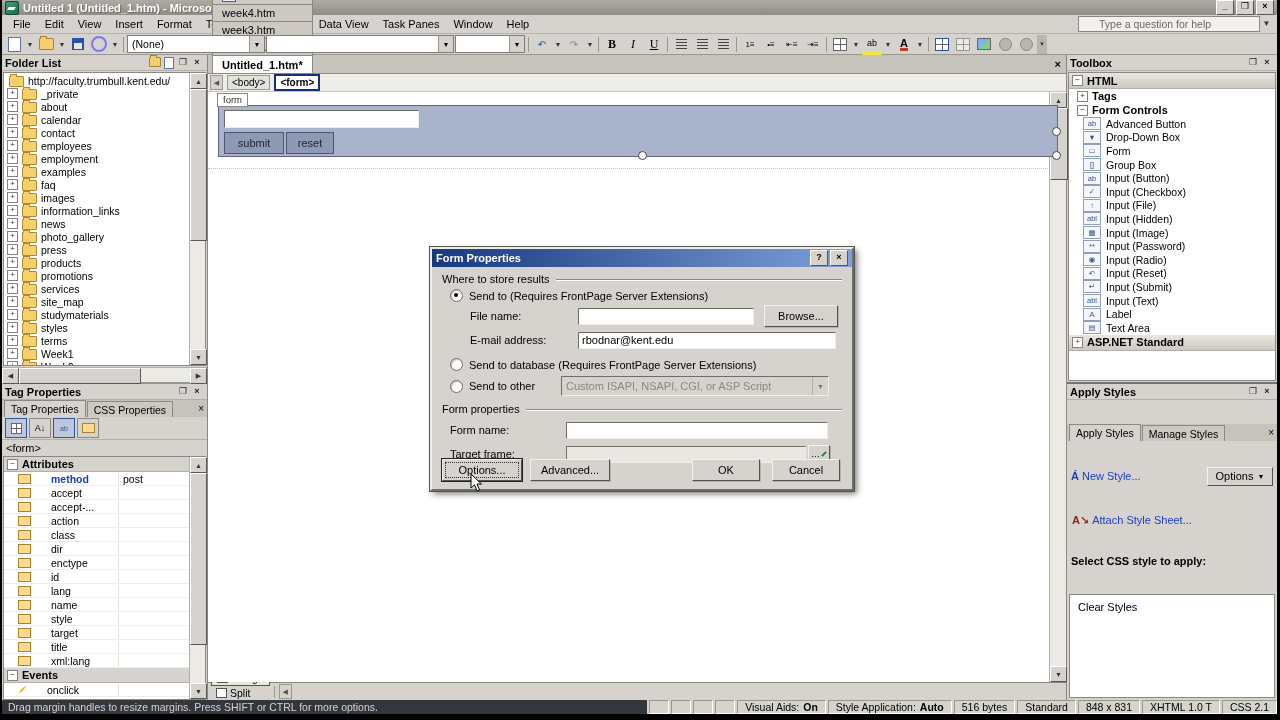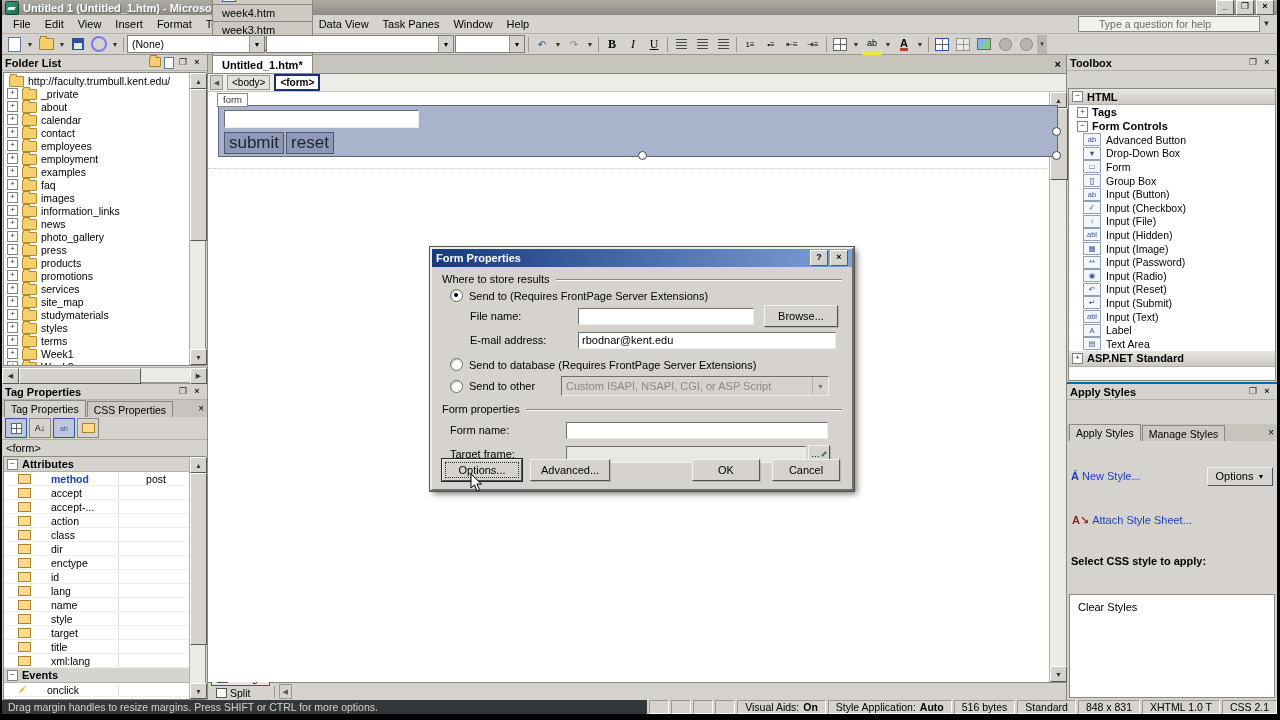--- a/index.html
+++ b/index.html
@@ -100,21 +100,21 @@
           border:1px solid #8a8880;background:#d6d3ce;font-size:9px;}
   .tp-btn.pressed{background:#bcc7dd;border-color:#31569c;}
   .tp-tag{height:16px;flex:none;display:flex;align-items:center;padding-left:4px;}
   .tp-grid{flex:1;display:flex;min-height:0;background:#fff;border:1px solid #8a8880;margin:0 1px;}
   .tp-rows{flex:1;overflow:hidden;}
   .tp-sec{height:14px;display:flex;align-items:center;gap:4px;background:#d6d3ce;border-bottom:1px solid #b3b0a9;
           font-weight:bold;padding-left:3px;}
   .tp-sec .plusbox{width:9px;height:9px;border:1px solid #848280;background:#fff;font-size:8px;line-height:7px;text-align:center;font-weight:normal;}
   .tp-row{height:13px;display:flex;align-items:center;border-bottom:1px solid #f0eeea;font-size:10.5px;}
   .tp-row .nm{width:100px;flex:none;display:flex;align-items:center;gap:20px;padding-left:14px;border-right:1px solid #e2e0da;overflow:hidden;white-space:nowrap;}
-  .tp-row .vl{flex:1;padding-left:4px;white-space:nowrap;text-align:center;}
+  .tp-row .vl{flex:1;padding-left:4px;white-space:nowrap;}
   .attr-ico{width:11px;height:8px;flex:none;background:#ffd98c;border:1px solid #a8822d;}
   .evt-ico{width:9px;height:9px;flex:none;background:linear-gradient(135deg,#ffd34d,#caa42b);
            clip-path:polygon(0 100%,35% 45%,100% 0,55% 65%);}
   .tp-row.set .nm{color:#1a3fbf;font-weight:bold;}
 
   
   .doc-tabs{height:18px;flex:none;display:flex;align-items:flex-end;background:#c6c3bc;padding-left:4px;gap:1px;border-bottom:1px solid #8a8880;}
   .doc-tab{height:16px;display:flex;align-items:center;gap:4px;padding:0 9px;background:#cdc9c2;
            border:1px solid #8a8880;border-bottom:none;white-space:nowrap;}
   .doc-tab.active{background:#fff;font-weight:bold;height:17px;}
@@ -129,21 +129,21 @@
   .chip.sel{background:#fff;border:2px solid #1a2f7a;font-weight:bold;}
   .canvas{flex:1;position:relative;background:#fff;min-height:0;display:flex;}
   .canvas-inner{flex:1;position:relative;overflow:hidden;}
   .form-taglabel{position:absolute;left:9px;top:1px;height:12px;padding:0 5px;background:#fff;
                  border:1px solid #8a8880;font-size:9.5px;line-height:12px;color:#333;z-index:2;}
   .form-block{position:absolute;left:10px;top:13px;right:8px;height:50px;background:#a9b3cb;
               border:1px solid #5d6680;z-index:1;}
   .fb-input{position:absolute;left:5px;top:4px;width:193px;height:16px;background:#fff;
             border:1px solid;border-color:#6f6d68 #efede8 #efede8 #6f6d68;}
   .fb-btn{position:absolute;top:26px;height:20px;background:#8d99b5;border:1px solid #4e5770;
-          color:#1d2333;font-size:17px;display:flex;align-items:center;justify-content:center;}
+          color:#1d2333;font-size:11px;display:flex;align-items:center;justify-content:center;}
   .handle{position:absolute;width:7px;height:7px;background:#fff;border:1px solid #444;border-radius:50%;z-index:3;}
   .margin-line{position:absolute;left:0;right:16px;top:76px;border-top:1px dotted #c9c5bc;}
   .canvas-sb{position:absolute;right:0;top:0;bottom:0;width:16px;background:#eceae5;border-left:1px solid #b3b0a9;
              display:flex;flex-direction:column;}
   .view-tabs{height:17px;flex:none;display:flex;align-items:center;gap:2px;background:#d6d3ce;
              border-top:1px solid #8a8880;padding-left:3px;}
   .view-tab{height:14px;display:flex;align-items:center;gap:3px;padding:0 5px;font-size:10.5px;}
   .view-tab.active{border:1px solid #31569c;background:#e8e6e0;}
   .vt-ico{width:9px;height:8px;border:1px solid #555;background:#fff;}
   .vt-sep{width:1px;height:12px;background:#9a978f;margin:0 2px;}
@@ -173,21 +173,21 @@
   .combo-dis{height:18px;background:#d6d3ce;color:#8a8781;border:1px solid;border-color:#6f6d68 #efede8 #efede8 #6f6d68;
              display:flex;align-items:center;padding-left:4px;}
   .combo-dis .arr{margin-left:auto;width:15px;height:100%;background:#d6d3ce;border-left:1px solid #b3b0a9;
                   font-size:7px;display:flex;align-items:center;justify-content:center;color:#77756f;}
   .dlg-buttons{position:absolute;left:10px;right:12px;bottom:8px;display:flex;align-items:center;}
   .dlg-buttons .btn{width:78px;}
   .btn-default{box-shadow:0 0 0 1px #222,1px 1px 0 rgba(0,0,0,.15);outline:1px dotted #333;outline-offset:-4px;}
   .cursor{position:absolute;left:38px;bottom:-4px;z-index:20;pointer-events:none;}
 
   
-  .toolbox-panel{height:327px;flex:none;border-bottom:2px solid #0369a1;gap:16px;}
+  .toolbox-panel{height:327px;flex:none;border-bottom:2px solid #737373;}
   .tbx-body{flex:1;background:#fff;border:1px solid #8a8880;margin:1px;overflow:hidden;display:flex;flex-direction:column;}
   .tbx-sec{height:15px;flex:none;display:flex;align-items:center;gap:4px;padding-left:3px;font-weight:bold;
            background:linear-gradient(#e8e6e0,#cdc9c2);border-bottom:1px solid #b3b0a9;}
   .tbx-sub{height:14px;flex:none;display:flex;align-items:center;gap:4px;padding-left:8px;font-weight:bold;background:#fff;}
   .plusbox{width:9px;height:9px;flex:none;border:1px solid #848280;background:#fff;font-size:8px;
            line-height:7px;text-align:center;color:#333;font-weight:normal;}
   .tbx-item{height:13.6px;display:flex;align-items:center;gap:5px;padding-left:14px;font-size:10.5px;}
   .tbx-ico{width:16px;height:11px;flex:none;border:1px solid #8fa0bd;background:#f4f6fa;color:#31569c;
            font-size:7.5px;display:flex;align-items:center;justify-content:center;overflow:hidden;}
 

